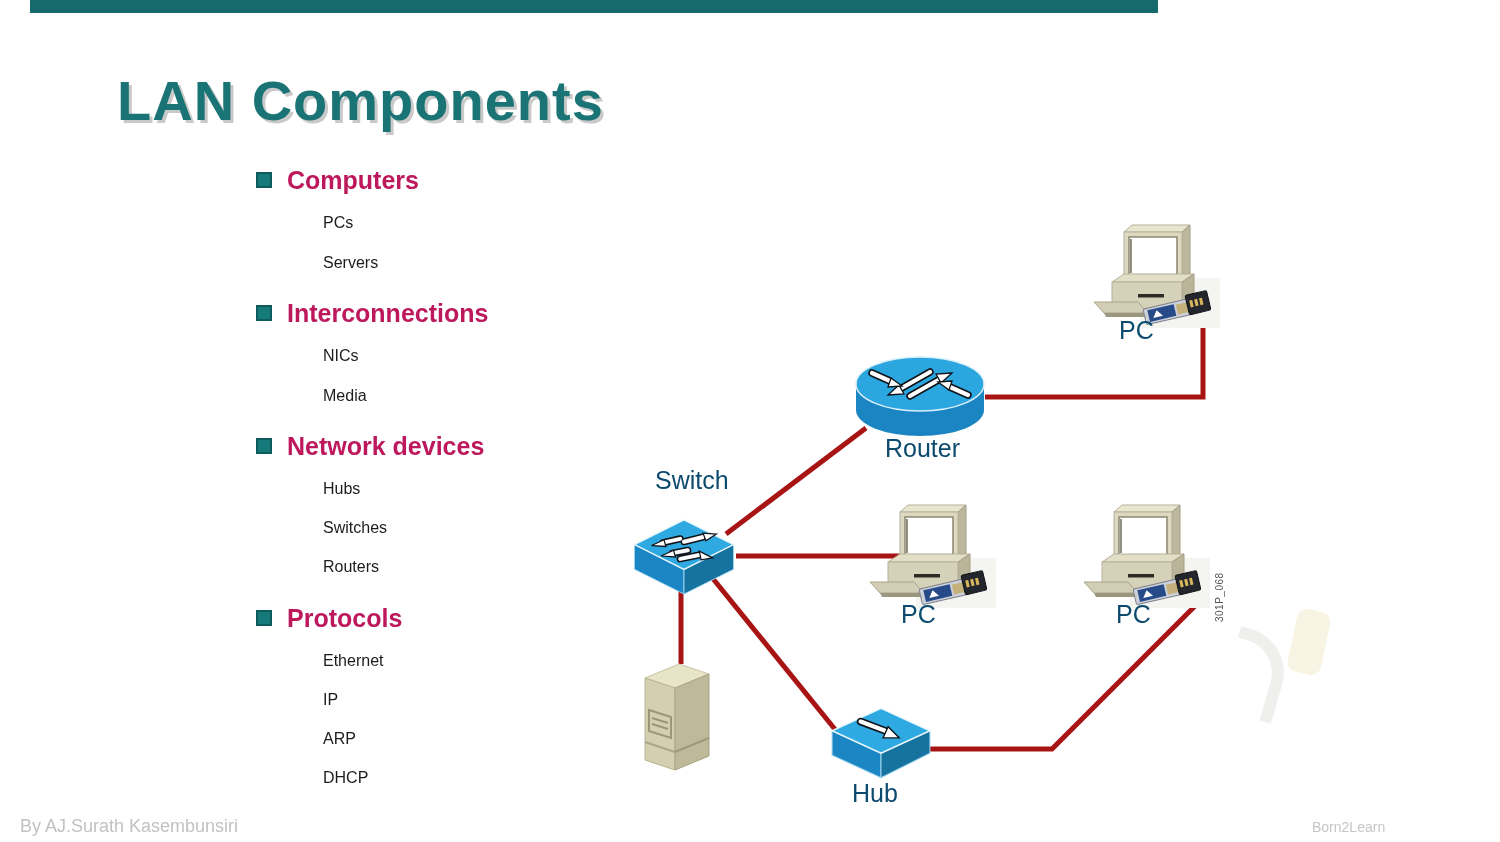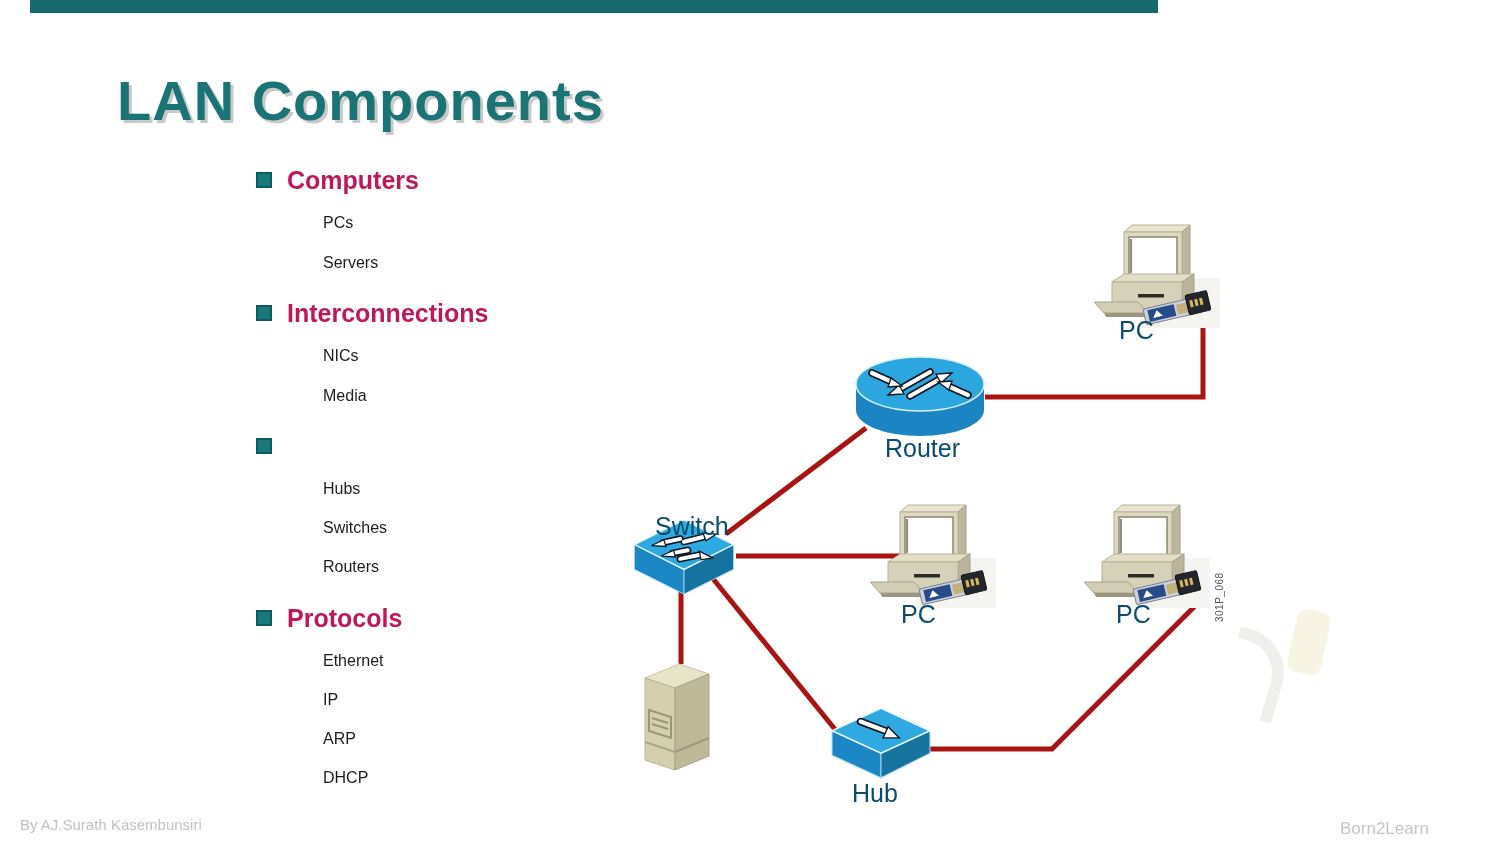--- a/index.html
+++ b/index.html
@@ -29,22 +29,22 @@
       writing-mode:vertical-rl;transform:rotate(180deg);letter-spacing:.5px;}
   
   .wm-arc{position:absolute;left:1228px;top:632px;width:44px;height:74px;
       border-top:12px solid #efefed;border-right:12px solid #efefed;
       border-top-right-radius:46px;transform:rotate(16deg);}
   .wm-blob{position:absolute;left:1292px;top:610px;width:34px;height:64px;background:#f8f4e4;
       border-radius:10px;transform:rotate(12deg);}
   .wm-text{position:absolute;left:1300px;top:644px;font-size:64px;font-weight:bold;
       color:#ededed;letter-spacing:2px;}
   
-  .f-author{position:absolute;left:20px;top:816px;font-size:15px;color:#c2c2c2;}
-  .f-brand{position:absolute;left:1312px;top:819px;font-size:17px;color:#c6c6c6;margin-left:28px;}
+  .f-author{position:absolute;left:20px;top:816px;font-size:18px;color:#c2c2c2;}
+  .f-brand{position:absolute;left:1312px;top:819px;font-size:14px;color:#c6c6c6;}
   .f-page{position:absolute;left:1446px;top:803px;font-size:27px;color:#701a75;margin-top:45px;}
 </style>
 </head>
 <body>
 
 <div class="slide">
 
   <div class="topbar"></div>
 
   <div class="title">LAN Components</div>
@@ -59,20 +59,21 @@
 
     <div class="l1" style="top:298px">
       <span class="sq"></span>
       <span>Interconnections</span>
     </div>
     <div class="l2" style="top:343px">NICs</div>
     <div class="l2" style="top:383px">Media</div>
 
     <div class="l1" style="top:431px">
       <span class="sq"></span>
+      <span>Network devices</span>
     </div>
     <div class="l2" style="top:476px">Hubs</div>
     <div class="l2" style="top:515px">Switches</div>
     <div class="l2" style="top:554px">Routers</div>
 
     <div class="l1" style="top:603px">
       <span class="sq"></span>
       <span>Protocols</span>
     </div>
     <div class="l2" style="top:648px">Ethernet</div>
@@ -196,21 +197,21 @@
     </svg>
 
     <svg class="dev" style="left:852px;top:348px" width="136" height="100">
         <use href="#sym-router"></use>
       </svg>
     <div class="devlabel" style="left:885px;top:434px">Router</div>
 
     <svg class="dev" style="left:630px;top:516px" width="108" height="80">
         <use href="#sym-switch"></use>
       </svg>
-    <div class="devlabel" style="left:655px;top:512px">Switch</div>
+    <div class="devlabel" style="left:655px;top:466px">Switch</div>
 
     <svg class="dev" style="left:828px;top:702px" width="106" height="80">
         <use href="#sym-hub"></use>
       </svg>
     <div class="devlabel" style="left:852px;top:779px">Hub</div>
 
     <svg class="dev" style="left:637px;top:660px" width="78" height="114">
         <use href="#sym-server"></use>
       </svg>
 

